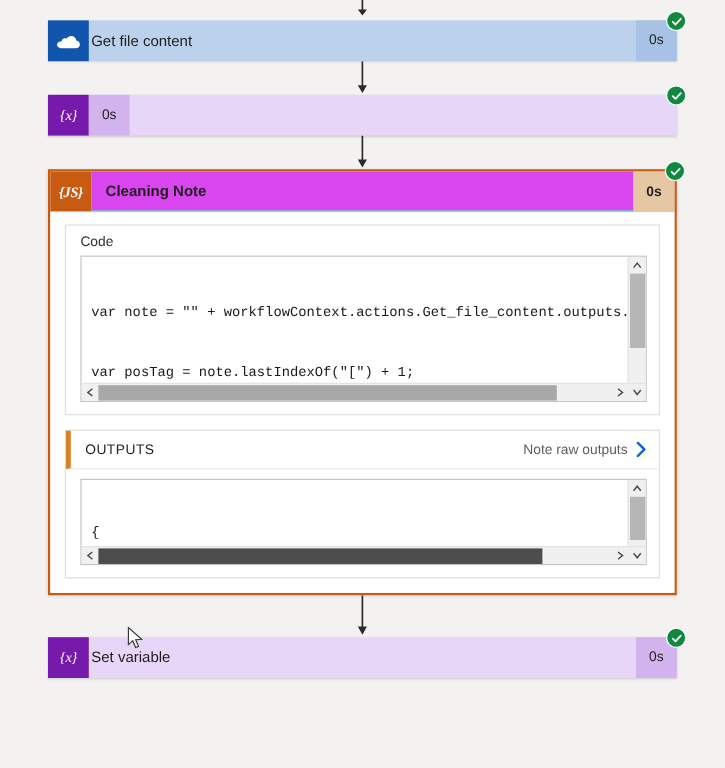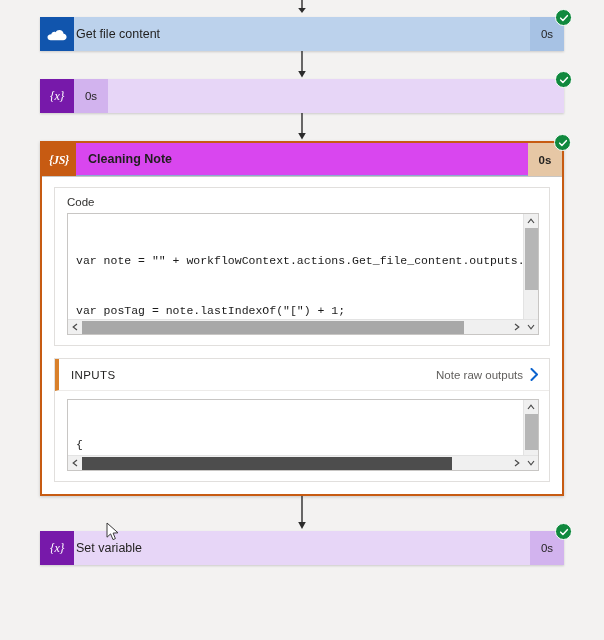--- a/index.html
+++ b/index.html
@@ -372,21 +372,21 @@
                     <path d="M1 1 L4 4.8 L7 1" stroke="#4a4a4a" stroke-width="1.2" fill="none"></path>
                   </svg>
               </div>
             </div>
           </div>
         </div>
       </div>
 
       <div class="section">
         <div class="section-head">
-          <div class="section-label">INPUTS</div>
+          <div class="section-label">OUTPUTS</div>
           <div class="raw-link">
             <span>Note raw outputs</span>
             <span class="raw-chevron">
               <svg width="9" height="13" viewBox="0 0 9 13">
                   <path d="M1.5 1 L7 6.5 L1.5 12" stroke="#0b63ce" stroke-width="2" fill="none" stroke-linecap="round" stroke-linejoin="round"></path>
                 </svg>
             </span>
           </div>
         </div>
         <div class="section-content">

